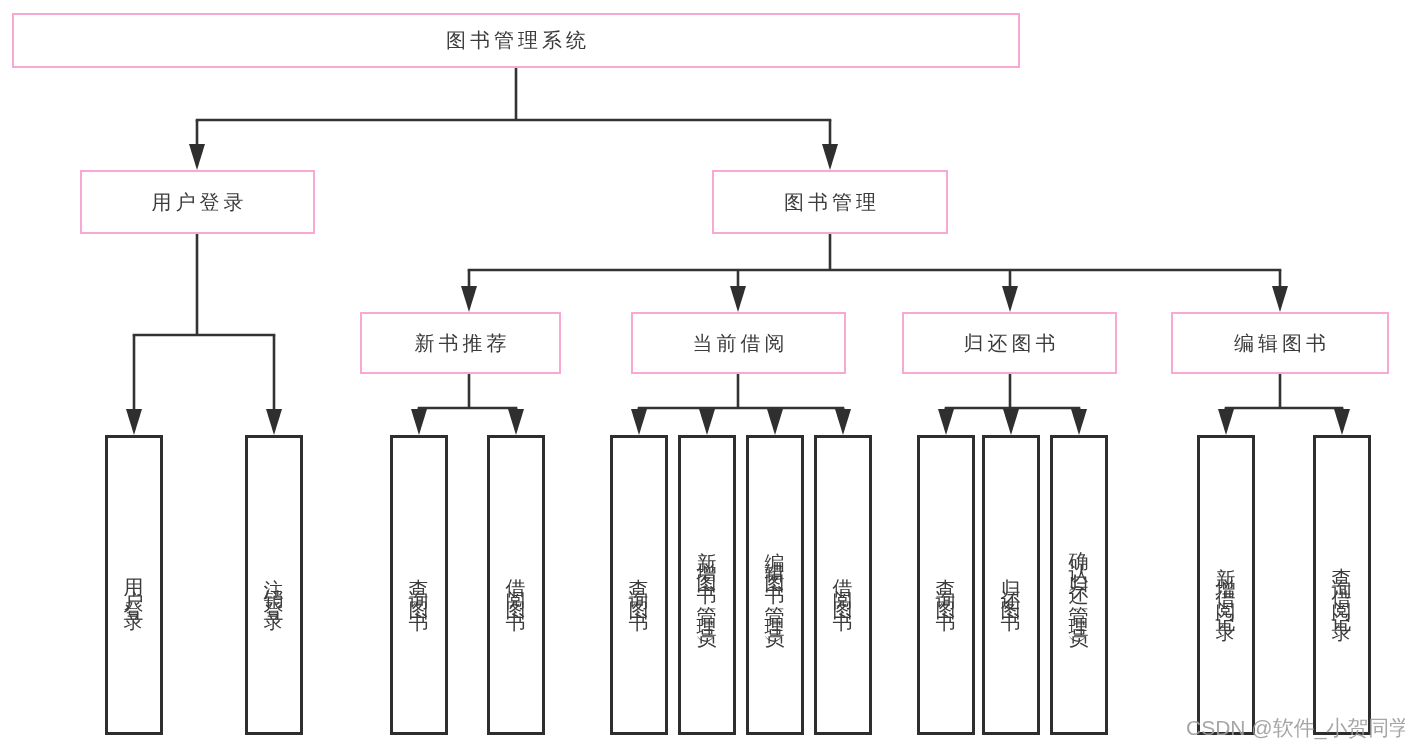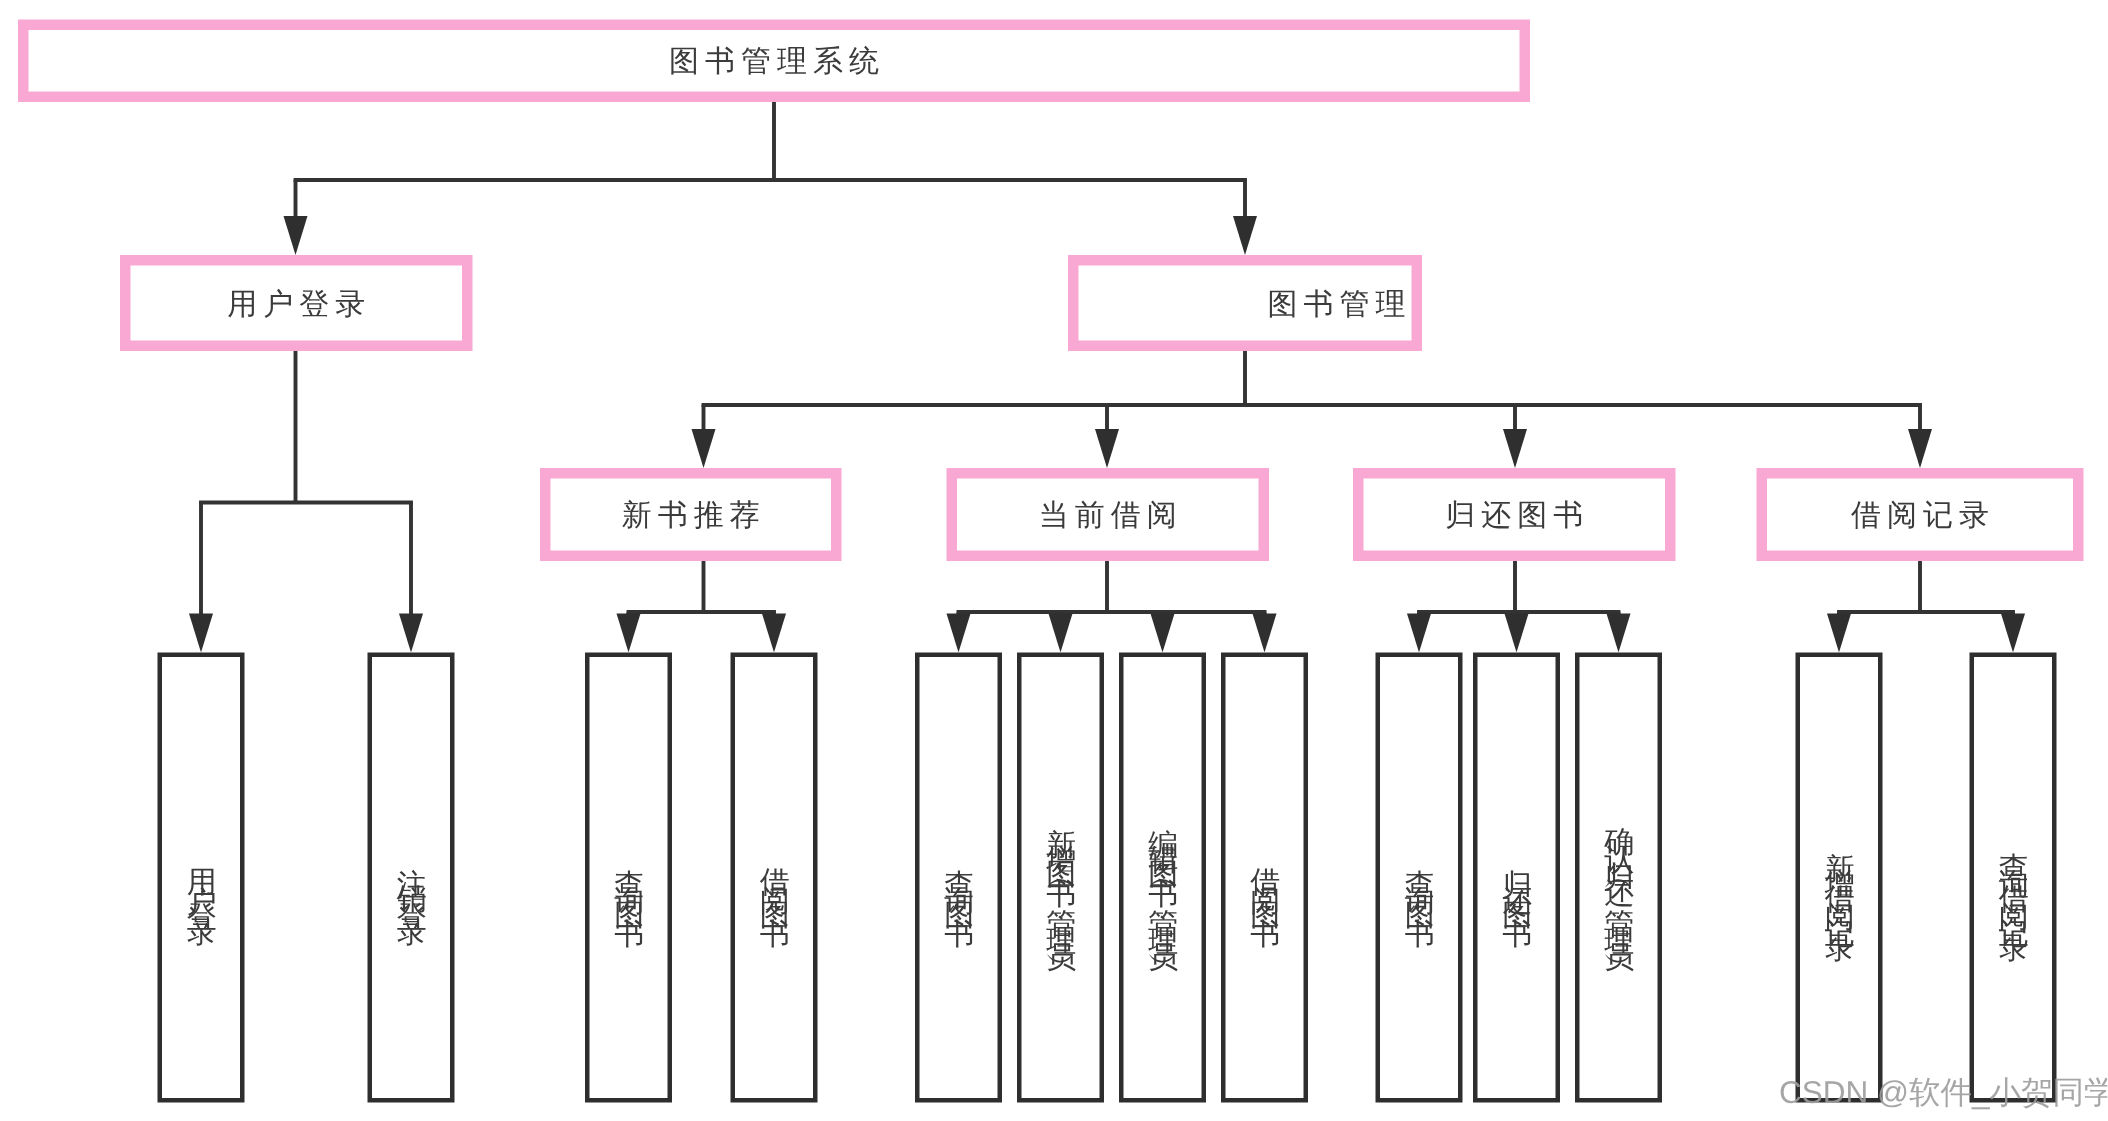--- a/index.html
+++ b/index.html
@@ -18,21 +18,21 @@
   svg.connectors {
     position: absolute;
     left: 0; top: 0;
     width: 1405px; height: 747px;
     z-index: 1;
   }
   .node {
     position: absolute;
     box-sizing: border-box;
     background: #ffffff;
-    border: 7px solid #f9a8d4;
+    border: 2px solid #f9a8d4;
     display: flex;
     align-items: center;
     justify-content: center;
     color: #3b3b3b;
     z-index: 2;
   }
   .hlabel {
     font-size: 20px;
     letter-spacing: 4px;
     text-indent: 4px;
@@ -132,35 +132,35 @@
       <polygon points="1334,409 1350,409 1342,435" fill="#2f2f2f"></polygon>
     </svg>
 
   <div class="node" style="left:12px; top:13px; width:1008px; height:55px;">
     <span class="hlabel">图书管理系统</span>
   </div>
 
   <div class="node" style="left:80px; top:170px; width:235px; height:64px;">
     <span class="hlabel">用户登录</span>
   </div>
-  <div class="node" style="left:712px; top:170px; width:236px; height:64px;justify-content:flex-end;">
+  <div class="node" style="left:712px; top:170px; width:236px; height:64px;">
     <span class="hlabel">图书管理</span>
   </div>
 
   <div class="node" style="left:360px; top:312px; width:201px; height:62px;">
     <span class="hlabel">新书推荐</span>
   </div>
   <div class="node" style="left:631px; top:312px; width:215px; height:62px;">
     <span class="hlabel">当前借阅</span>
   </div>
   <div class="node" style="left:902px; top:312px; width:215px; height:62px;">
     <span class="hlabel">归还图书</span>
   </div>
   <div class="node" style="left:1171px; top:312px; width:218px; height:62px;">
-    <span class="hlabel">借阅记录</span>
+    <span class="hlabel">编辑图书</span>
   </div>
 
   <div class="leaf" style="left:105px;">
     <span class="vtext">用户登录</span>
   </div>
   <div class="leaf" style="left:245px;">
     <span class="vtext">注销登录</span>
   </div>
 
   <div class="leaf" style="left:390px;">

